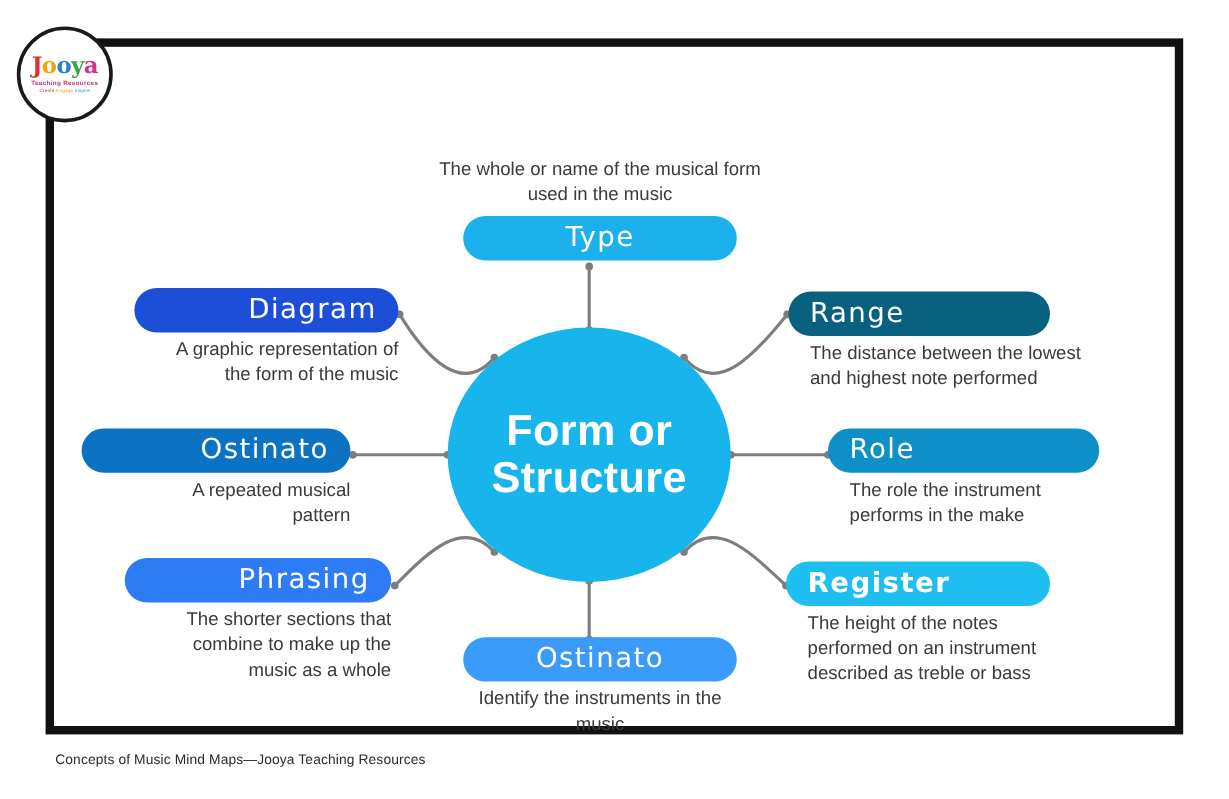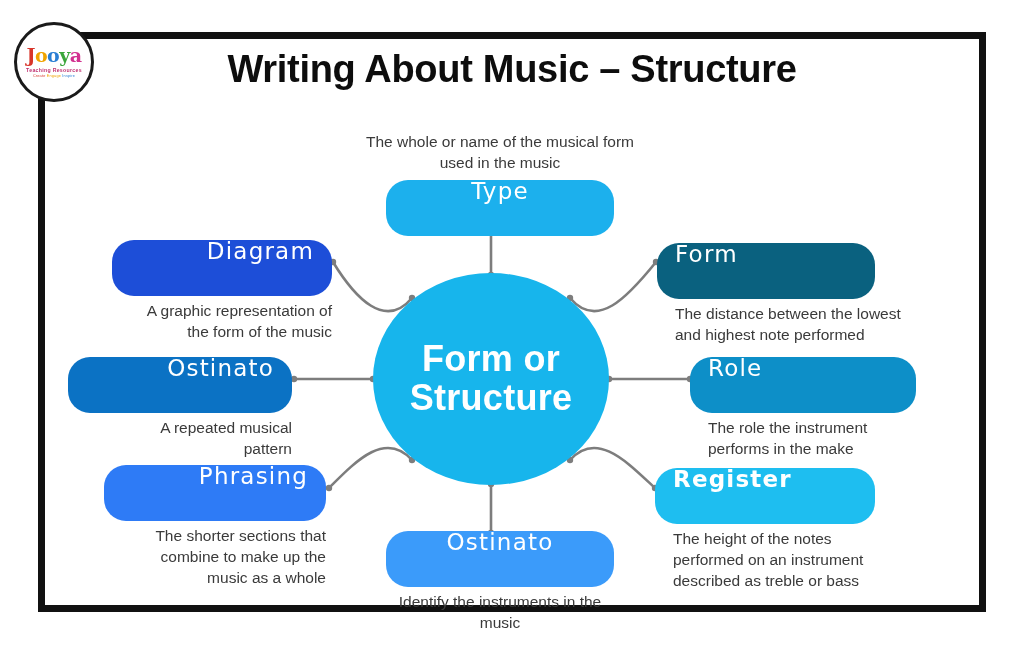--- a/index.html
+++ b/index.html
@@ -129,23 +129,23 @@
     white-space: pre-line;
   }
 
   
   .branch {
     position: absolute;
     z-index: 12;
   }
   .pill {
     border-radius: 22px;
-    height: 56px;
+    height: 37px;
     display: flex;
-    align-items: flex-start;
+    align-items: center;
     box-sizing: border-box;
     padding: 0 18px;
   }
   .pill-label {
     font-family: "DejaVu Sans", sans-serif;
     color: #ffffff;
     font-size: 23px;
     letter-spacing: 1.2px;
     line-height: 1;
     white-space: nowrap;
@@ -183,21 +183,20 @@
 <div id="stage">
 
   <div class="frame"></div>
 
   <div class="logo">
     <div class="logo-word"><span class="c1">J</span><span class="c2">o</span><span class="c3">o</span><span class="c4">y</span><span class="c5">a</span></div>
     <div class="logo-sub">Teaching Resources</div>
     <div class="logo-sub2"><span class="a">Create</span>&nbsp;<span class="b">Engage</span>&nbsp;<span class="c">Inspire</span></div>
   </div>
 
-  <div class="title">Writing About Music – Structure</div>
 
   <svg id="links" viewBox="0 0 1024 666">
     <g id="link-group" fill="none" stroke-width="2.6" stroke-linecap="round">
         <path d="M491,275 C491,255 491,245 491,222" stroke="#7d7d7d"></path>
         <path d="M412,298 C385,330 355,298 333,262" stroke="#7d7d7d"></path>
         <path d="M373,379 C355,379 340,379 294,379" stroke="#7d7d7d"></path>
         <path d="M412,460 C385,430 355,462 329,488" stroke="#7d7d7d"></path>
         <path d="M491,484 C491,505 491,515 491,533" stroke="#7d7d7d"></path>
         <path d="M570,298 C597,330 627,298 656,262" stroke="#7d7d7d"></path>
         <path d="M609,379 C627,379 642,379 690,379" stroke="#7d7d7d"></path>
@@ -264,21 +263,21 @@
   <div class="branch al-center" style="left:330px; top:531px; width:340px;">
     <div class="pill" style="width: 228px; margin: 0px auto; background: rgb(59, 155, 250);">
       <span class="pill-label">Ostinato</span>
     </div>
     <div class="desc">Identify the instruments in the
 music</div>
   </div>
 
   <div class="branch al-left" style="left:657px; top:243px; width:310px;">
     <div class="pill" style="width: 218px; background: rgb(10, 97, 127);">
-      <span class="pill-label">Form</span>
+      <span class="pill-label">Range</span>
     </div>
     <div class="desc" style="margin-left:18px;">The distance between the lowest
 and highest note performed</div>
   </div>
 
   <div class="branch al-left" style="left:690px; top:357px; width:290px;">
     <div class="pill" style="width: 226px; background: rgb(13, 143, 200);">
       <span class="pill-label">Role</span>
     </div>
     <div class="desc" style="margin-left:18px;">The role the instrument
@@ -287,14 +286,15 @@
 
   <div class="branch al-left" style="left:655px; top:468px; width:320px;">
     <div class="pill" style="width: 220px; background: rgb(30, 190, 240); font-weight: bold;">
       <span class="pill-label">Register</span>
     </div>
     <div class="desc" style="margin-left:18px;">The height of the notes
 performed on an instrument
 described as treble or bass</div>
   </div>
 
+  <div class="footer">Concepts of Music Mind Maps—Jooya Teaching Resources</div>
 
 </div>
 
 </body></html>

